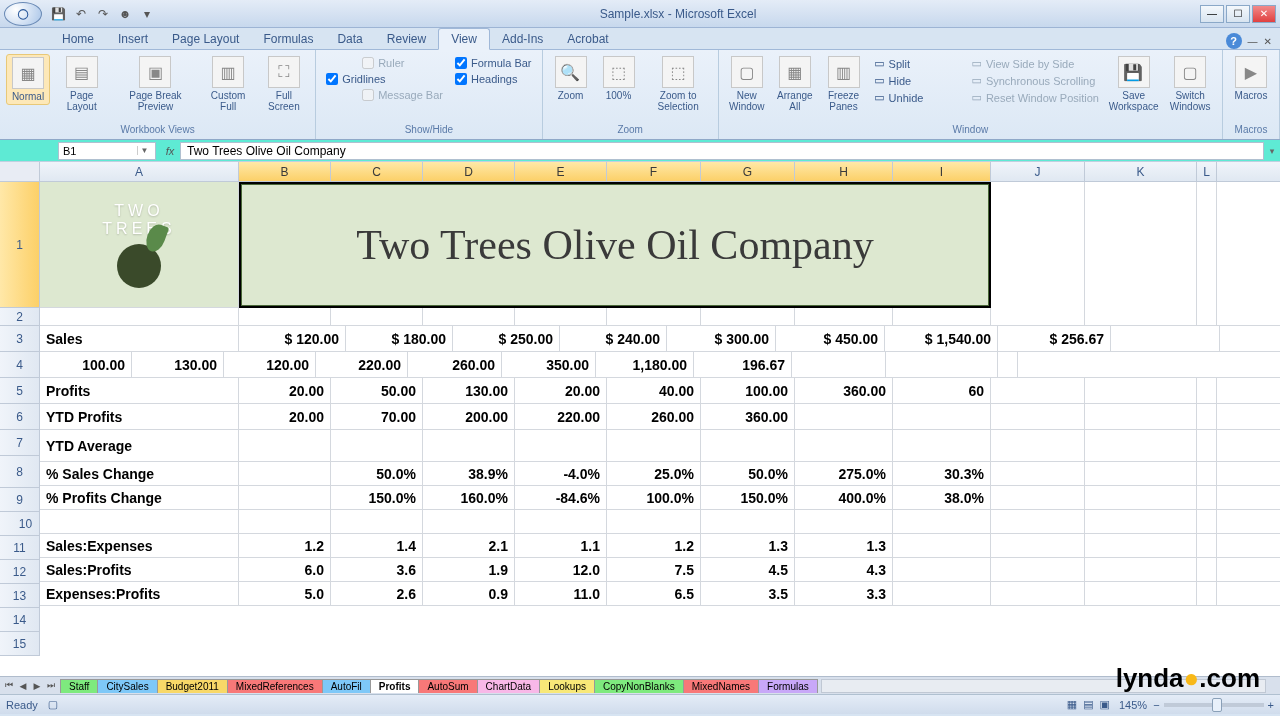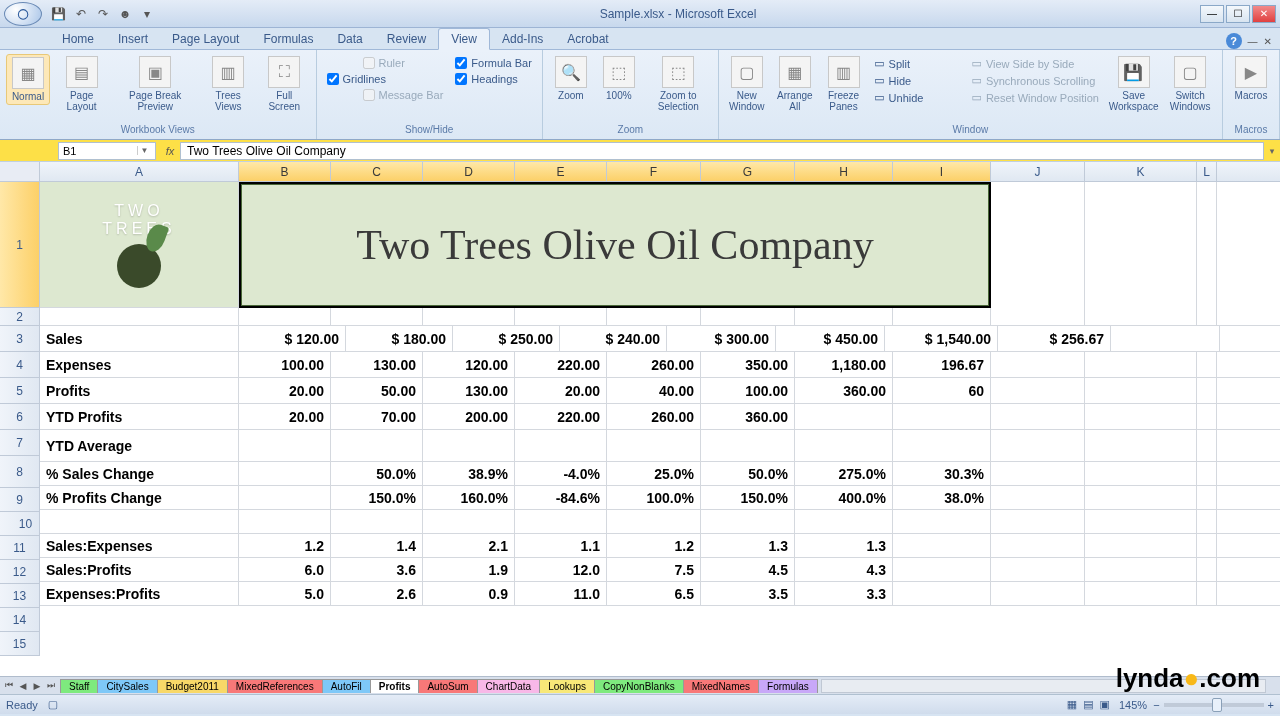--- a/index.html
+++ b/index.html
@@ -30,21 +30,21 @@
 .ribbon-btn { display: flex; flex-direction: column; align-items: center; padding: 2px 4px; cursor: pointer; border-radius: 3px; min-width: 44px;}
 .ribbon-btn.active { background: #fde8b8; border:1px solid #e8c878;}
 .ribbon-icon { width: 32px; height: 32px; background: #f4f4f4; border: 1px solid #c8c8c8; display:flex;align-items:center;justify-content:center;font-size:16px;color:#888;}
 .ribbon-btn-label { font-size: 10px; color: #3a5a8a; text-align: center; line-height: 1.1; margin-top: 2px; }
 .checkbox-row { display: flex; align-items: center; font-size: 11px; color: #3a5a8a; gap: 4px; padding: 1px 0; white-space:nowrap;}
 .checkbox-row input { width:12px;height:12px;}
 .checkbox-row.disabled { color:#9ab;margin-left:36px;}
 .checkbox-col { display:flex; flex-direction:column; gap:2px; padding:2px 4px;}
 
 
-.formula-row { height: 22px; background: #fde047; border-bottom: 1px solid #c0d0e0; display: flex; align-items: center; }
+.formula-row { height: 22px; background: #5eead4; border-bottom: 1px solid #c0d0e0; display: flex; align-items: center; }
 .name-box { width: 98px; height: 18px; background: #fff; border: 1px solid #b0c0d0; margin: 0 4px 0 58px; font-size: 11px; padding: 1px 4px; display:flex;align-items:center;}
 .name-box-arrow { width:14px; border-left:1px solid #ccc; text-align:center; font-size:8px; color:#666;}
 .fx-btn { width: 20px; font-size: 11px; font-style: italic; color: #555; text-align:center;}
 .formula-input { flex: 1; height: 18px; background: #fff; border: 1px solid #b0c0d0; font-size: 12px; padding: 1px 6px; display:flex;align-items:center;}
 
 
 .grid-area { position: relative; height: 514px; background: #fff; display:flex;}
 .corner { width: 40px; height: 20px; background: #e8ecf4; border-right: 1px solid #c0cad8; border-bottom: 1px solid #c0cad8; }
 .col-headers { height: 20px; display: flex; background: linear-gradient(#f0f4fa,#e0e8f2); border-bottom:1px solid #c0cad8;}
 .col-header { border-right: 1px solid #c0cad8; font-size: 12px; color: #3a5a8a; display:flex;align-items:center;justify-content:center;}
@@ -136,21 +136,21 @@
       <div class="ribbon-btn">
           <div class="ribbon-icon">▤</div>
           <div class="ribbon-btn-label">Page Layout</div>
         </div>
       <div class="ribbon-btn">
           <div class="ribbon-icon">▣</div>
           <div class="ribbon-btn-label">Page Break Preview</div>
         </div>
       <div class="ribbon-btn">
           <div class="ribbon-icon">▥</div>
-          <div class="ribbon-btn-label">Trees Views</div>
+          <div class="ribbon-btn-label">Custom Full</div>
         </div>
       <div class="ribbon-btn">
           <div class="ribbon-icon">⛶</div>
           <div class="ribbon-btn-label">Full Screen</div>
         </div>
     </div>
     <div class="ribbon-group-label">Workbook Views</div>
   </div>
   <div class="ribbon-group">
     <div class="ribbon-group-body">
@@ -324,21 +324,20 @@
           <div class="cell right bold" style="width: 92px;">$  240.00</div>
           <div class="cell right bold" style="width: 94px;">$  300.00</div>
           <div class="cell right bold" style="width: 94px;">$  450.00</div>
           <div class="cell right bold" style="width: 98px;">$  1,540.00</div>
           <div class="cell right bold" style="width: 98px;">$  256.67</div>
           <div class="cell" style="width: 94px;"></div>
           <div class="cell" style="width: 112px;"></div>
           <div class="cell" style="width: 20px;"></div>
         </div>
         <div class="cell-row" style="height: 26px;">
-          <div class="cell bold" style="width: 199px;">Expenses</div>
           <div class="cell right bold" style="width: 92px;">100.00</div>
           <div class="cell right bold" style="width: 92px;">130.00</div>
           <div class="cell right bold" style="width: 92px;">120.00</div>
           <div class="cell right bold" style="width: 92px;">220.00</div>
           <div class="cell right bold" style="width: 94px;">260.00</div>
           <div class="cell right bold" style="width: 94px;">350.00</div>
           <div class="cell right bold" style="width: 98px;">1,180.00</div>
           <div class="cell right bold" style="width: 98px;">196.67</div>
           <div class="cell" style="width: 94px;"></div>
           <div class="cell" style="width: 112px;"></div>

